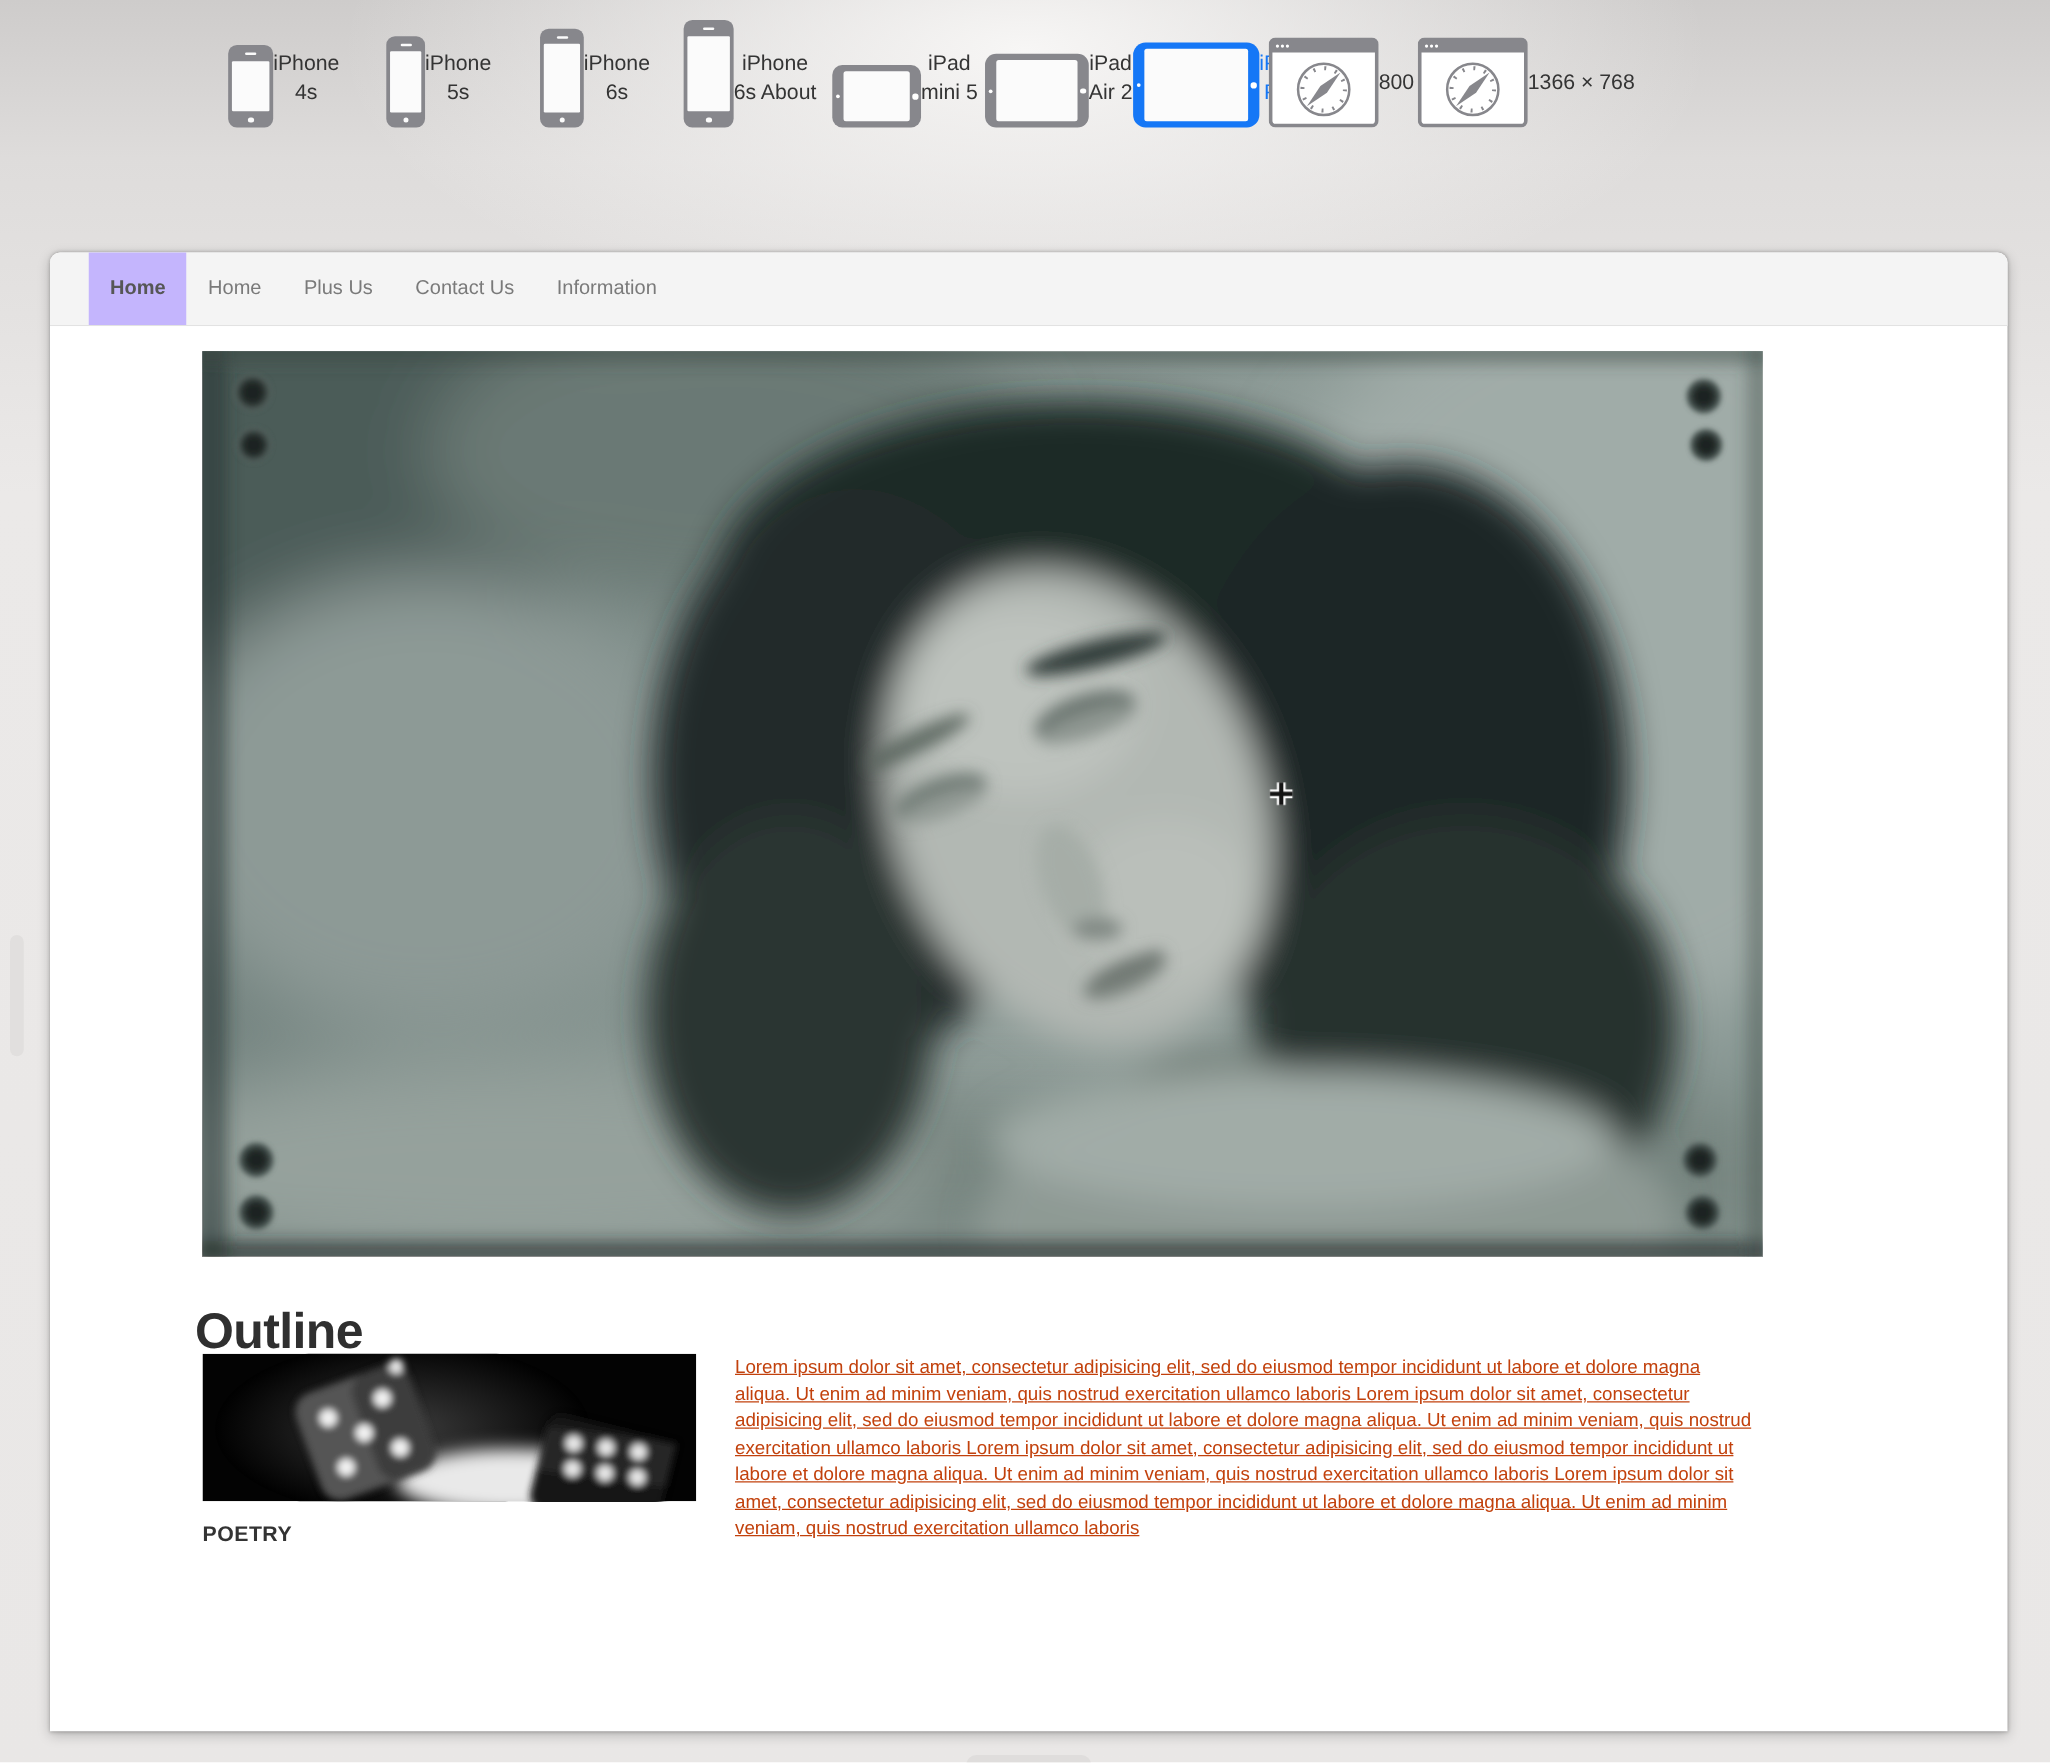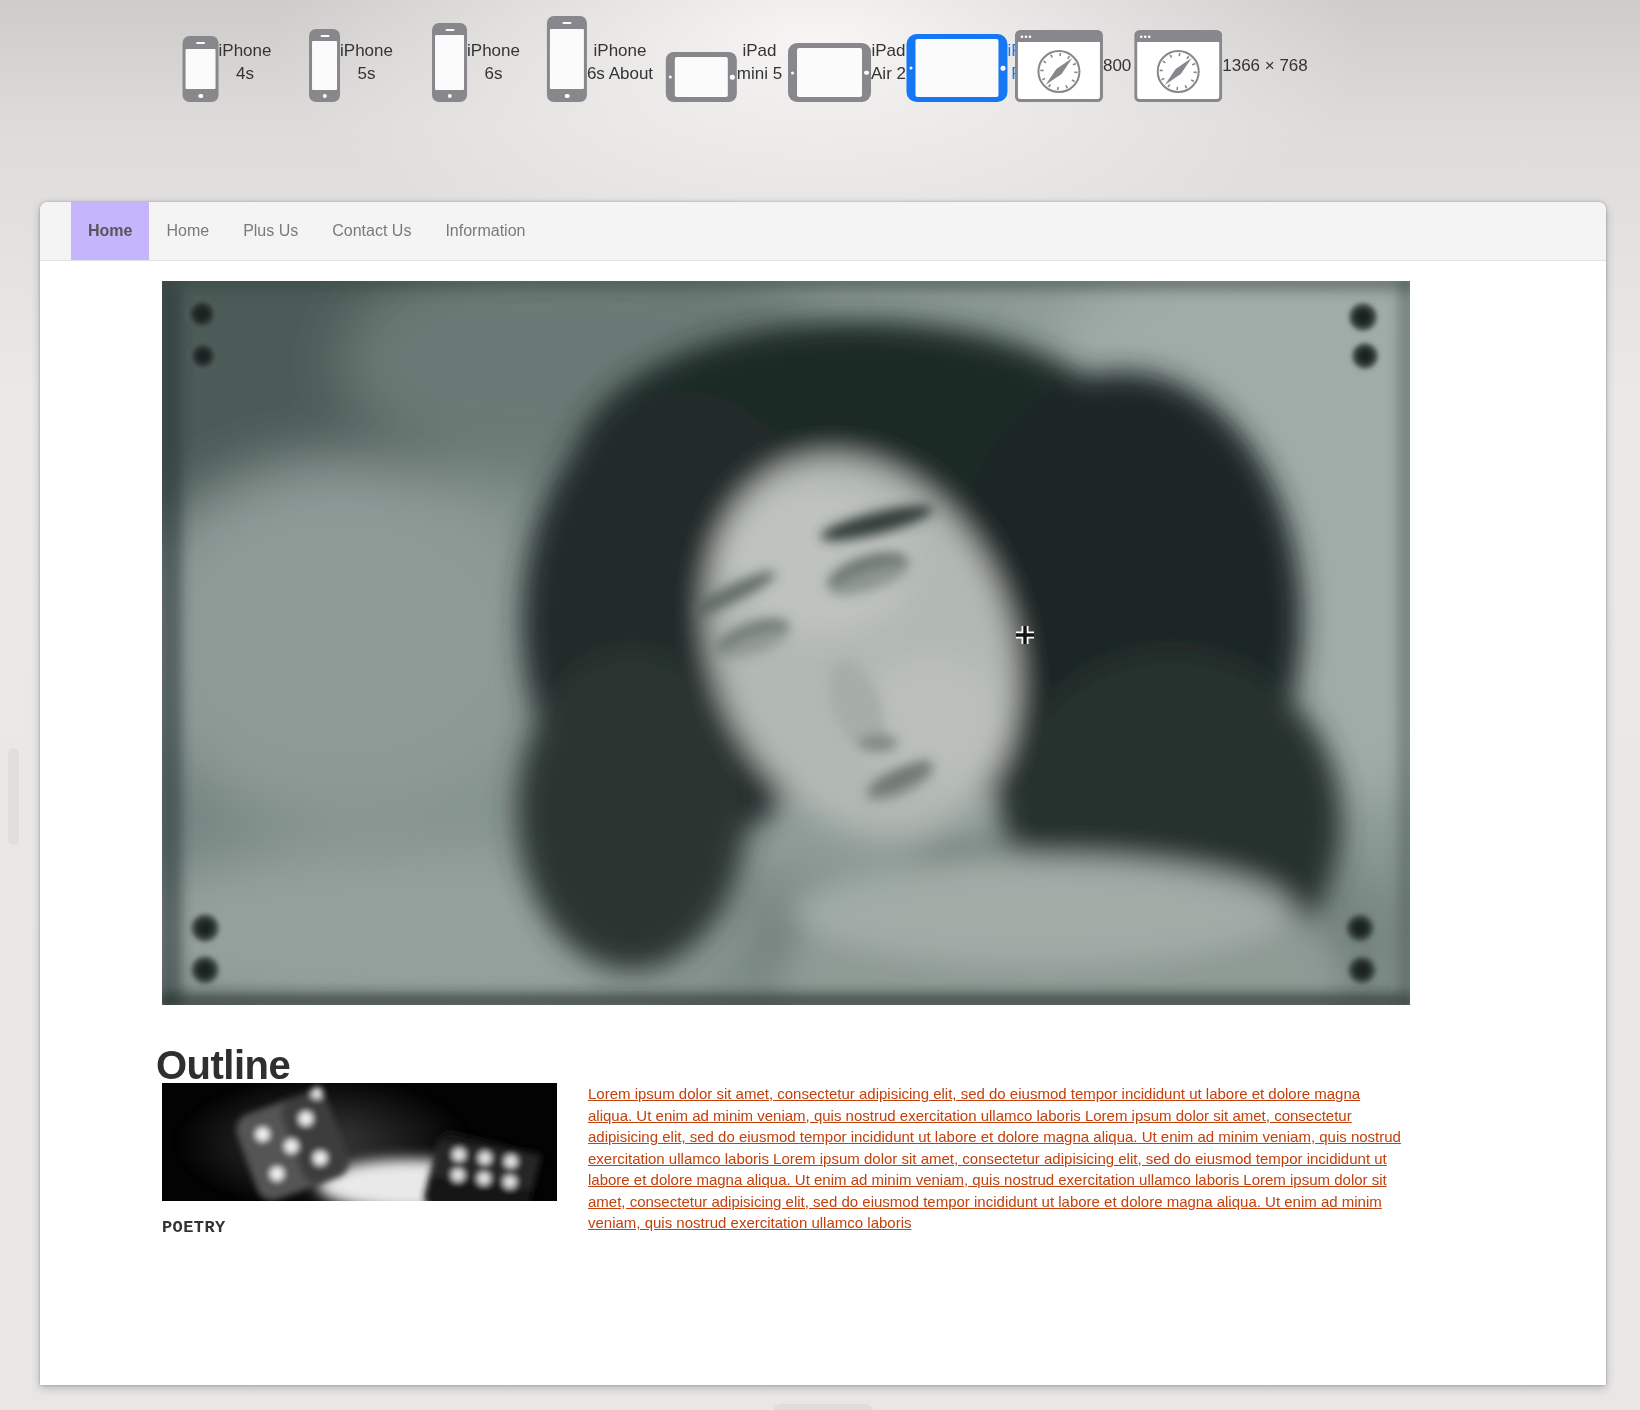--- a/index.html
+++ b/index.html
@@ -54,21 +54,21 @@
   .nav-item {
     display:flex; align-items:center; padding:0 17px; font-size:16px;
     color:#7a7a7a; text-decoration:none; cursor:pointer;
   }
   .nav-item.active { background:#c4b5fd; color:#565656;font-weight:bold; }
 
   .hero-wrap { position:absolute; left:122px; top:79px; width:1248px; height:724px; }
   .heading { position:absolute; left:116px; top:843px; margin:0;
     font-size:40px; line-height:40px; font-weight:bold; color:#2f2f2f; letter-spacing:-0.5px; }
   .outline-row { position:absolute; left:122px; top:881px; display:flex; align-items:flex-start; }
-  .thumb-fig { margin:0; width:395px;font-family:Liberation Mono, monospace; }
+  .thumb-fig { margin:0; width:395px; }
   .thumb-caption { margin-top:12px; font-size:17px; font-weight:bold; color:#333; letter-spacing:.4px; }
   .body-text { margin:0 0 0 31px; width:813px; font-size:15px; line-height:21.5px; color:#c2410c;text-decoration:underline; }
 
   
   .left-handle { position:absolute; left:8px; top:748px; width:11px; height:97px;
     border-radius:6px; background:#e1dfde; cursor:ew-resize; }
   .bottom-handle { position:absolute; left:773px; top:1404px; width:100px; height:16px;
     border-radius:8px; background:#dfdddc; cursor:ns-resize; }
   .crosshair { position:absolute; left:1014px; top:624px; width:22px; height:22px; pointer-events:none; }
 </style>

